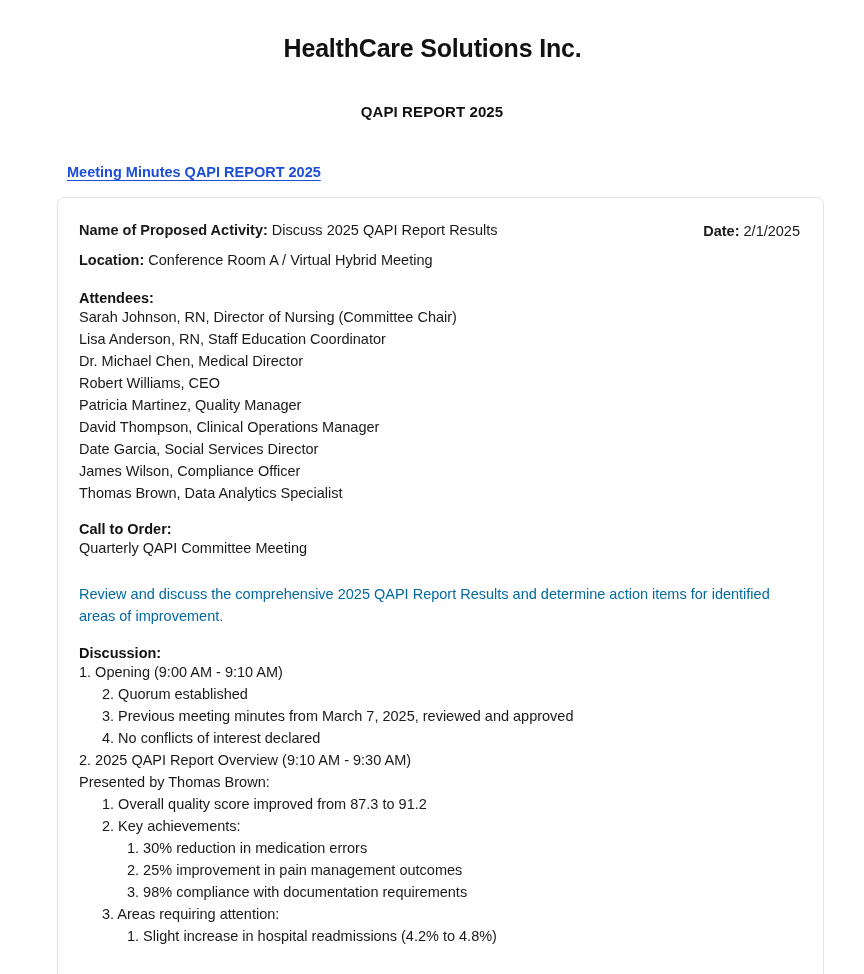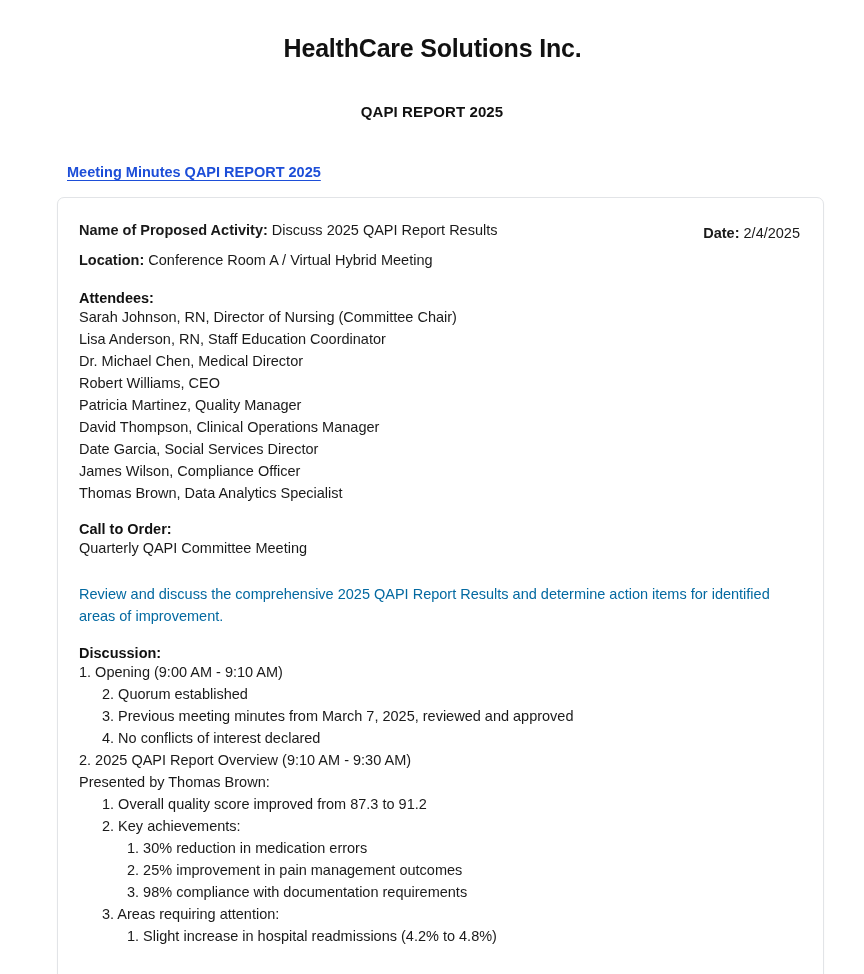--- a/index.html
+++ b/index.html
@@ -50,21 +50,21 @@
     border-radius: 7px;
     background: #ffffff;
     box-shadow: 0 1px 2px rgba(16,24,40,0.04);
     padding: 22px 21px 26px 21px;
     min-height: 790px;
     box-sizing: border-box;
   }
   .row-top {
     display: flex;
     justify-content: space-between;
-    align-items: flex-end;
+    align-items: center;
   }
   .meta-line {
     font-size: 14.5px;
     line-height: 1.45;
     color: #1a1a1a;
   }
   .meta-line .lbl {
     font-weight: bold;
   }
   .date-block {
@@ -117,21 +117,21 @@
 
   <div class="card">
 
     <div class="row-top">
       <div class="meta-line">
         <span class="lbl">Name of Proposed Activity:</span>
         <span>Discuss 2025 QAPI Report Results</span>
       </div>
       <div class="date-block">
         <span class="lbl">Date:</span>
-        <span>2/4/2025</span>
+        <span>2/1/2025</span>
       </div>
     </div>
 
     <div class="spacer-sm"></div>
 
     <div class="meta-line">
       <span class="lbl">Location:</span>
       <span>Conference Room A / Virtual Hybrid Meeting</span>
     </div>
 

